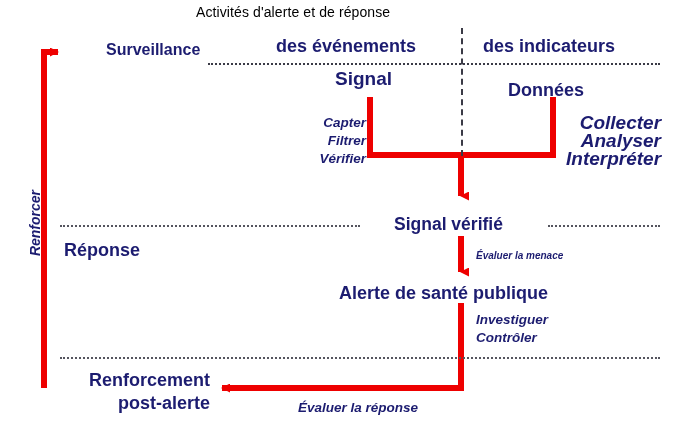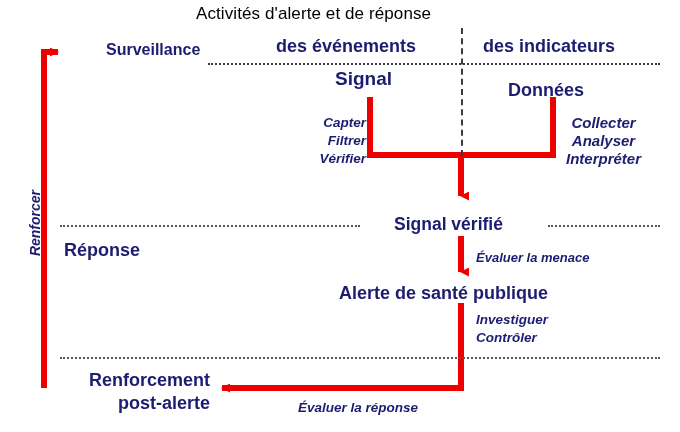--- a/index.html
+++ b/index.html
@@ -10,41 +10,41 @@
     font-family:"Liberation Sans", sans-serif;
     overflow:hidden;
   }
   .txt{position:absolute;white-space:nowrap;}
   .navy{color:#1c1c70;}
   .black{color:#000000;}
   .b{font-weight:bold;}
   .i{font-style:italic;}
 
   
-  #title{left:196px;top:4px;font-size:17px;letter-spacing:.1px;}
+  #title{left:196px;top:4px;font-size:14px;letter-spacing:.1px;}
 
   
   #hdr-evenements{left:276px;top:36px;font-size:18px;}
   #hdr-indicateurs{left:483px;top:36px;font-size:18px;}
 
   
   #stage-surveillance{left:64px;top:41px;font-size:16px;margin-left:42px;}
   #stage-reponse{left:64px;top:240px;font-size:18px;}
   #stage-renforcement{left:64px;top:369px;font-size:18px;line-height:23px;text-align:right;width:146px;}
 
   
   #node-signal{left:335px;top:68px;font-size:19px;}
   #node-donnees{left:508px;top:80px;font-size:18px;}
   #node-signal-verifie{left:394px;top:214px;font-size:17.5px;}
   #node-alerte{left:339px;top:283px;font-size:18px;text-align:center;}
 
   
   #act-left{left:282px;top:114px;font-size:13.5px;line-height:18px;text-align:right;width:84px;}
-  #act-right{left:566px;top:114px;font-size:15px;line-height:18px;text-align:center;}
-  #act-menace{left:476px;top:250px;font-size:13px;}
+  #act-right{left:566px;top:114px;font-size:19px;line-height:18px;text-align:right;}
+  #act-menace{left:476px;top:250px;font-size:10px;}
   #act-investiguer{left:476px;top:311px;font-size:13.5px;line-height:18px;}
   #act-reponse{left:298px;top:400px;font-size:13.5px;}
 
   
   #label-renforcer{
     left:-8px;top:215px;width:86px;
     font-size:14px;text-align:center;
     transform:rotate(-90deg);transform-origin:50% 50%;
   }
 

